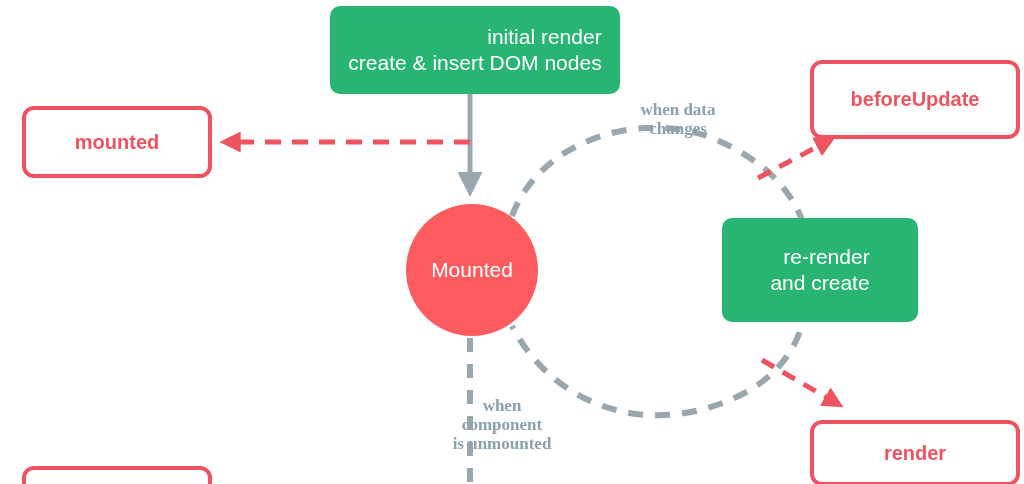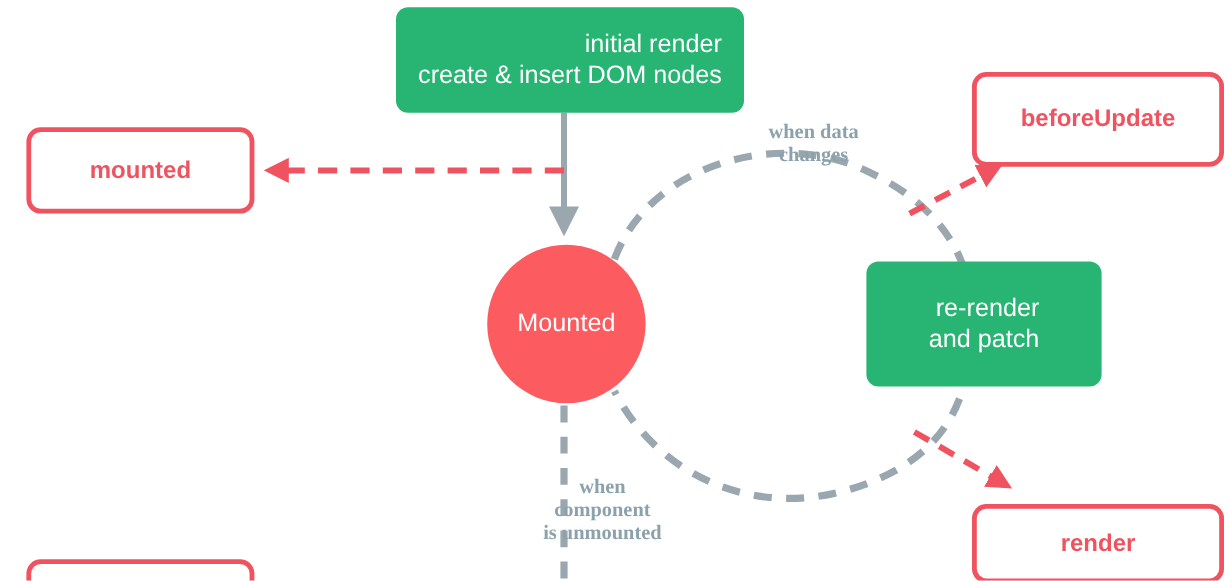--- a/index.html
+++ b/index.html
@@ -124,21 +124,21 @@
     <span>beforeUpdate</span>
   </div>
 
   <div class="node node-circle" id="node-mounted-state">
     <span>Mounted</span>
   </div>
 
   <div class="node node-green" id="node-rerender">
     <div>
       <div>re-render</div>
-      <div>and patch</div>
+      <div>and create</div>
     </div>
   </div>
 
   <div class="node node-outline" id="node-updated">
     <span>render</span>
   </div>
 
   <div class="node node-outline" id="node-partial-bottom"></div>
 
   <div class="edge-label" id="label-when-data-changes">when data

